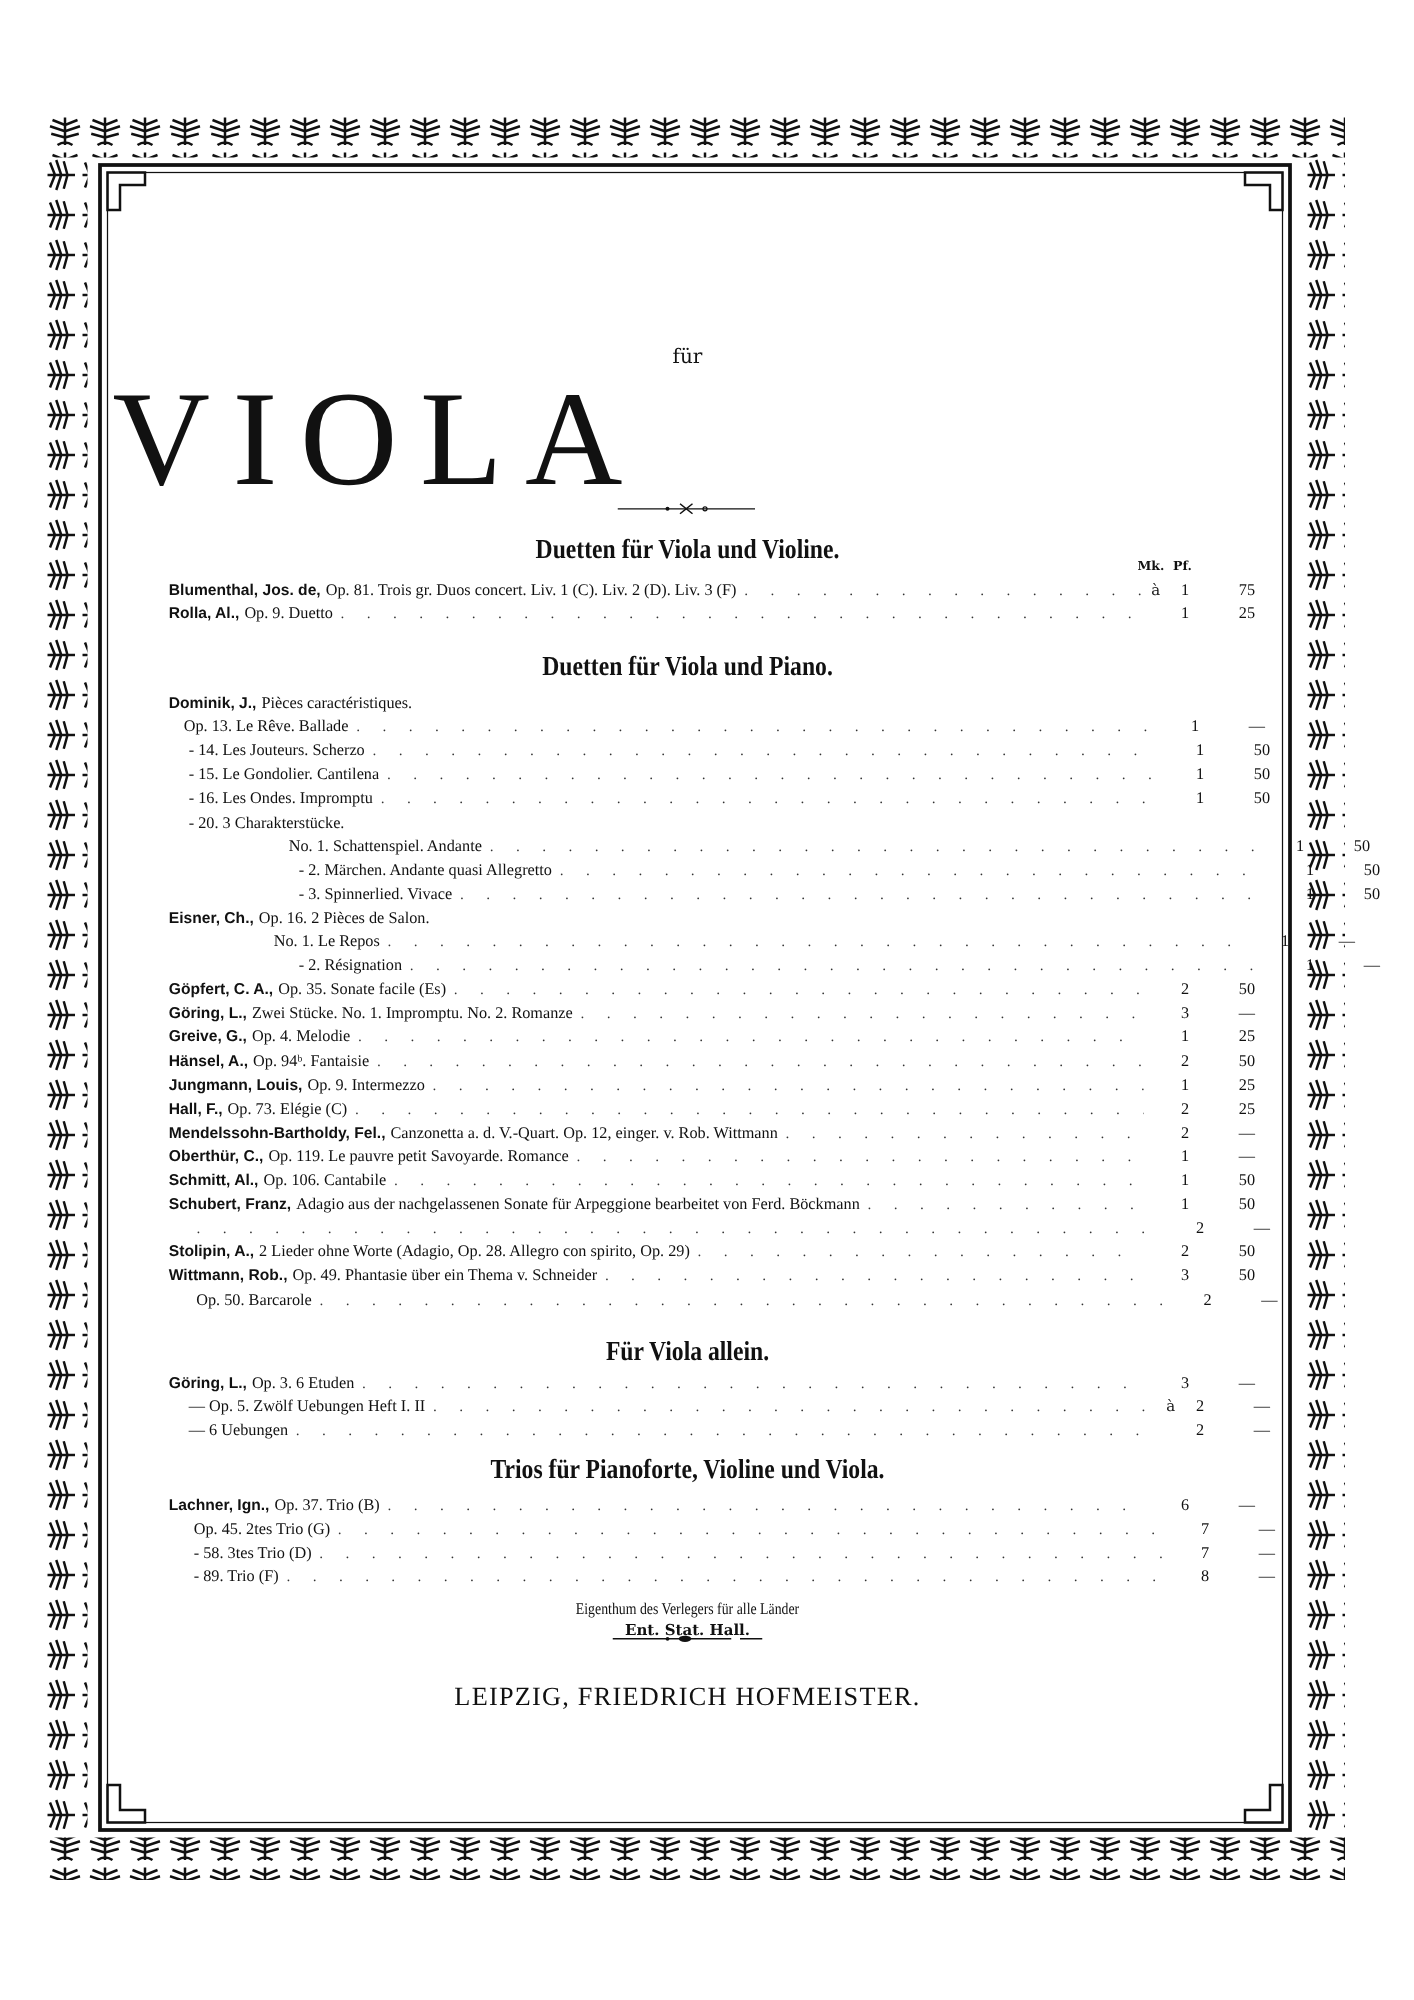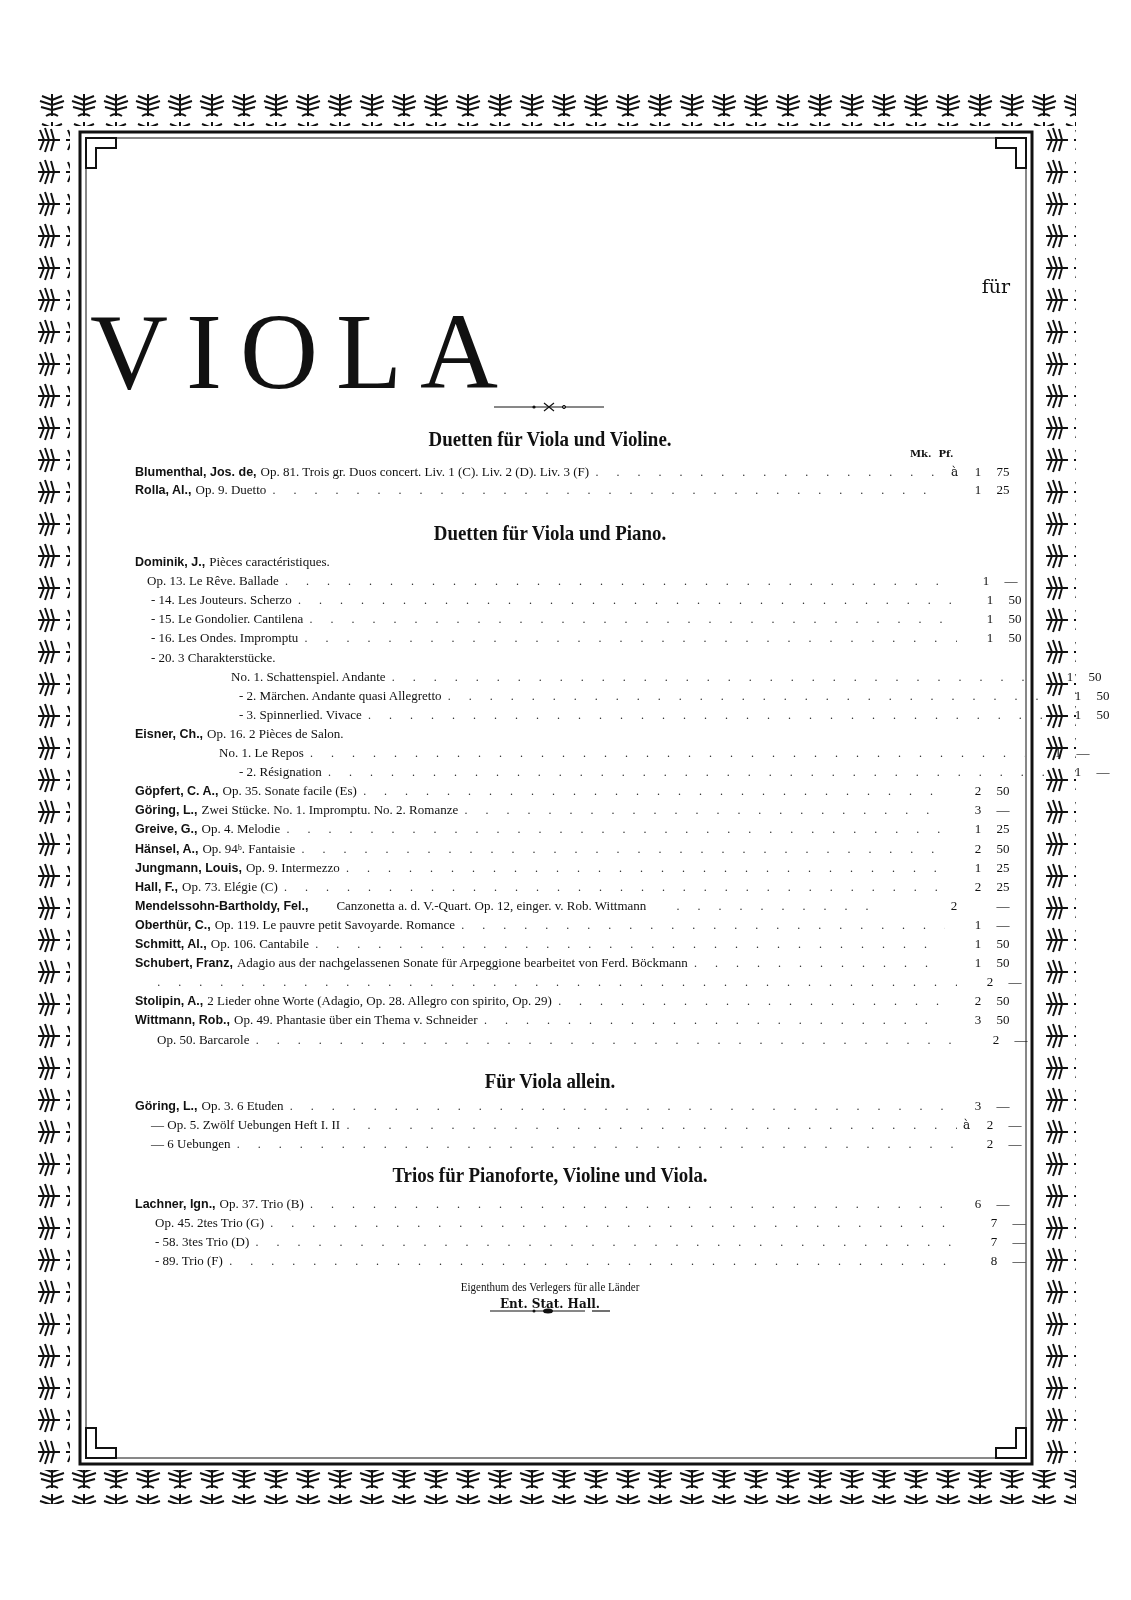--- a/index.html
+++ b/index.html
@@ -10,41 +10,41 @@
 
   .page-inner { position: absolute; left: 90px; top: 130px; width: 920px; height: 1320px; }
 
   .header-line { position: absolute; left: 52px; top: 28px; width: 820px; text-align: center;
     font-family: "DejaVu Sans Mono", monospace; font-size: 24px; letter-spacing: 1px; color: #111; }
 
   .main-title { position: absolute; left: 0; top: 78px; width: 920px; text-align: center;
     font-family: "DejaVu Serif", serif; font-weight: bold; font-size: 40px; color: #fff;
     -webkit-text-stroke: 1.4px #111; letter-spacing: 2px; }
 
-  .fur { position: absolute; left: 0; top: 145px; width: 920px; text-align: right; font-size: 19px; }
+  .fur { position: absolute; left: 0; top: 145px; width: 920px; text-align: center; font-size: 16px; }
 
   .viola { position: absolute; left: 0; top: 160px; width: 920px; text-align: left;
     font-family: "Liberation Serif", serif; font-size: 108px; letter-spacing: 18px; font-weight: normal; }
 
   .title-rule { position: absolute; left: 404px; top: 272px; width: 110px; height: 10px; }
 
   .section-heading { position: absolute; left: 0; width: 920px; text-align: center;
     font-family: "Liberation Serif", serif; font-weight: bold; font-size: 22px; transform: scaleX(0.86); }
 
   .cols-head { position: absolute; left: 820px; top: 318px; font-size: 10px; font-weight: bold; }
 
   .entry { position: absolute; left: 45px; width: 880px; height: 20px; font-size: 12.5px;
     display: flex; align-items: baseline; white-space: nowrap; }
   .entry .composer { font-family: "Liberation Sans", sans-serif; font-weight: bold; font-size: 12.5px; margin-right: 4px; }
   .entry .title { font-family: "Liberation Serif", serif; font-size: 13px; }
   .entry .dots { flex: 1; overflow: hidden; color: #333; margin: 0 6px; font-size: 11px; letter-spacing: 7px; }
   .entry .dots::before { content: ". . . . . . . . . . . . . . . . . . . . . . . . . . . . . . . . . . . . . . . . . . . . . . . . . . . . . . . . . . . . . . . . . . . . . . . . . . . . . . . . . . . . . . . . . . . . . ."; }
   .entry .each { width: 14px; font-size: 12px; }
   .entry .mk { width: 26px; text-align: center; font-family: "Liberation Serif", serif; font-size: 13px; }
-  .entry .pf { width: 24px; text-align: center; font-family: "Liberation Serif", serif; font-size: 13px; }
+  .entry .pf { width: 24px; text-align: left; font-family: "Liberation Serif", serif; font-size: 13px; margin-left: 30px; }
 
   .footer-prop { position: absolute; left: 0; top: 1149px; width: 920px; text-align: center;
     font-family: "Liberation Serif", serif; font-size: 13px; transform: scaleX(0.85); }
   .footer-rule { position: absolute; left: 400px; top: 1177px; width: 120px; height: 8px; }
   .footer-ent { position: absolute; left: 0; top: 1167px; width: 920px; text-align: center;
     font-family: "DejaVu Serif", serif; font-weight: bold; font-size: 12px; }
   .footer-publisher { position: absolute; left: 0; top: 1215px; width: 920px; text-align: center;
     font-family: "Liberation Serif", serif; font-size: 21px; letter-spacing: 1px; }
 </style>
 </head>
@@ -256,21 +256,21 @@
         <span class="pf">25</span>
       </div>
       <div class="entry" style="top: 748.7px;">
         <span class="composer">Hall, F.,</span>
         <span class="title">Op. 73. Elégie (C)</span>
         <span class="dots"></span>
         <span class="each"></span>
         <span class="mk">2</span>
         <span class="pf">25</span>
       </div>
-      <div class="entry" style="top: 767.8px; gap: 24px;">
+      <div class="entry" style="top: 767.8px;">
         <span class="composer">Mendelssohn-Bartholdy, Fel.,</span>
         <span class="title">Canzonetta a. d. V.-Quart. Op. 12, einger. v. Rob. Wittmann</span>
         <span class="dots"></span>
         <span class="each"></span>
         <span class="mk">2</span>
         <span class="pf">—</span>
       </div>
       <div class="entry" style="top: 786.9px;">
         <span class="composer">Oberthür, C.,</span>
         <span class="title">Op. 119. Le pauvre petit Savoyarde. Romance</span>
@@ -393,13 +393,14 @@
     </div>
 
   <div class="footer-prop">Eigenthum des Verlegers für alle Länder</div>
   <svg class="footer-rule" viewBox="0 0 120 8">
     <line x1="0" y1="4" x2="95" y2="4" stroke="#111" stroke-width="1.2"></line>
     <line x1="102" y1="4" x2="120" y2="4" stroke="#111" stroke-width="1.2"></line>
     <ellipse cx="58" cy="4" rx="5" ry="2.5" fill="#111"></ellipse>
     <circle cx="44" cy="4" r="1.5" fill="#111"></circle>
   </svg>
   <div class="footer-ent">Ent. Stat. Hall.</div>
+  <div class="footer-publisher">LEIPZIG, FRIEDRICH HOFMEISTER.</div>
 </div>
 
 </body></html>

